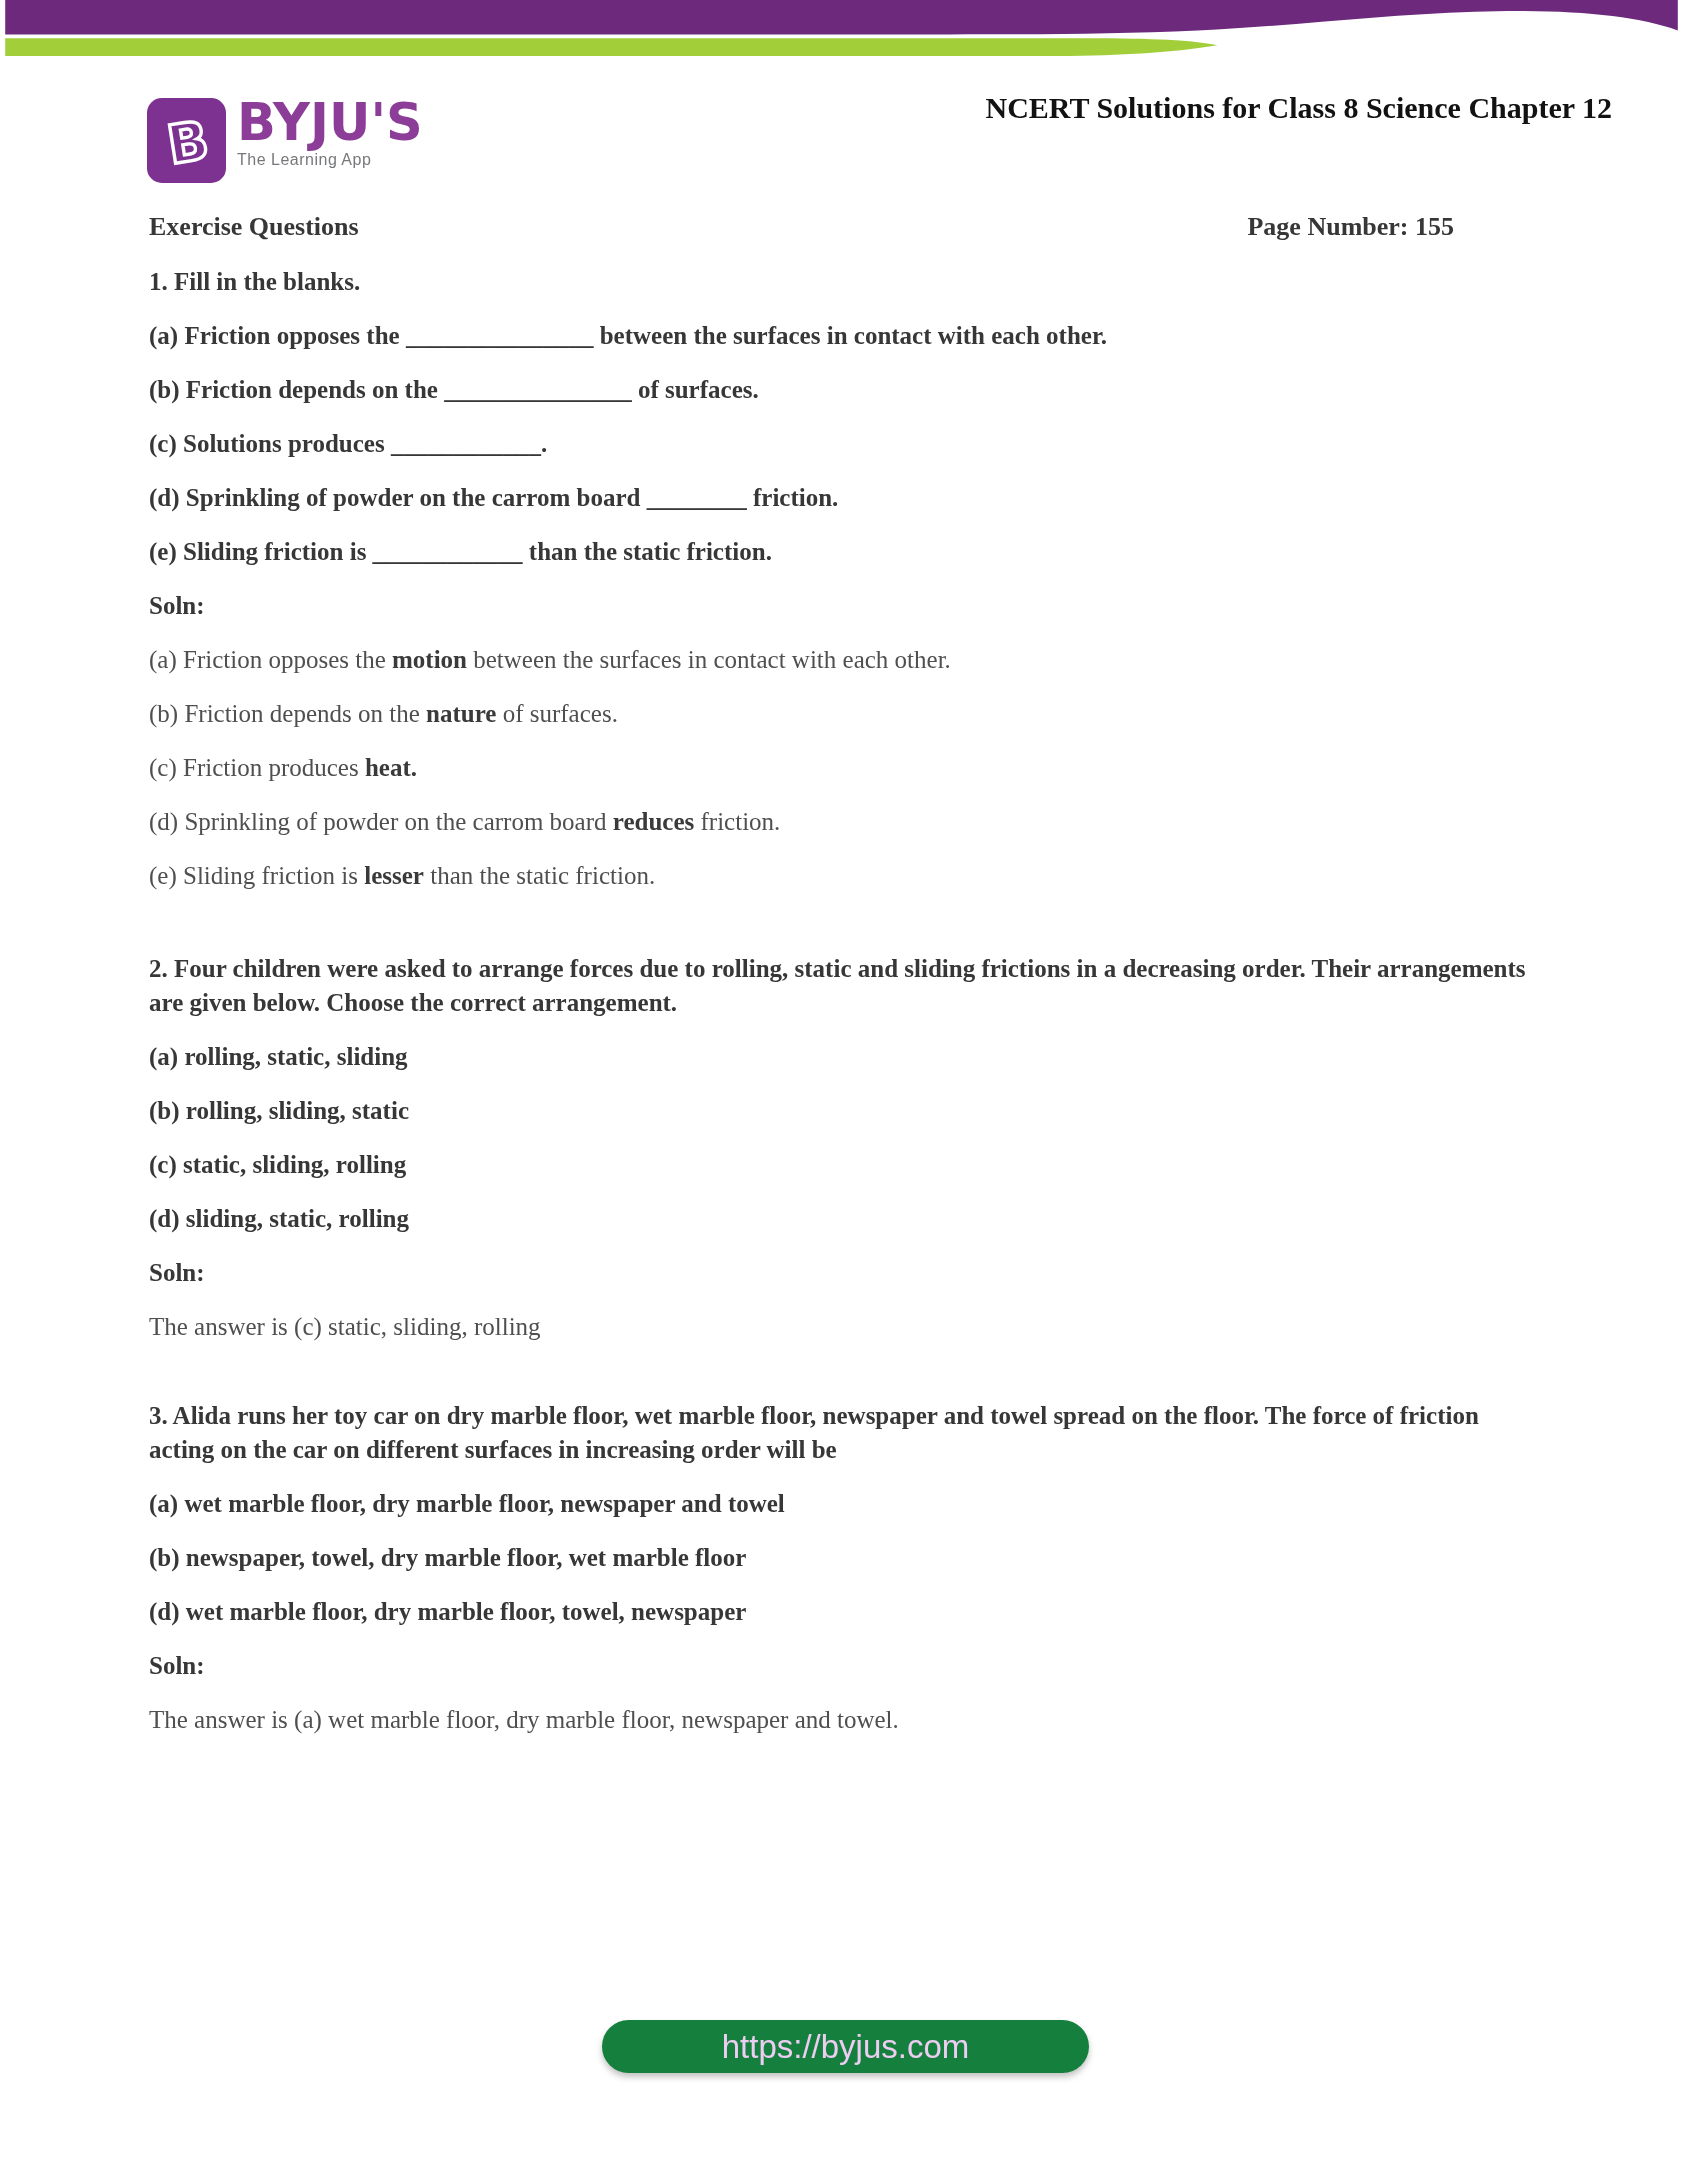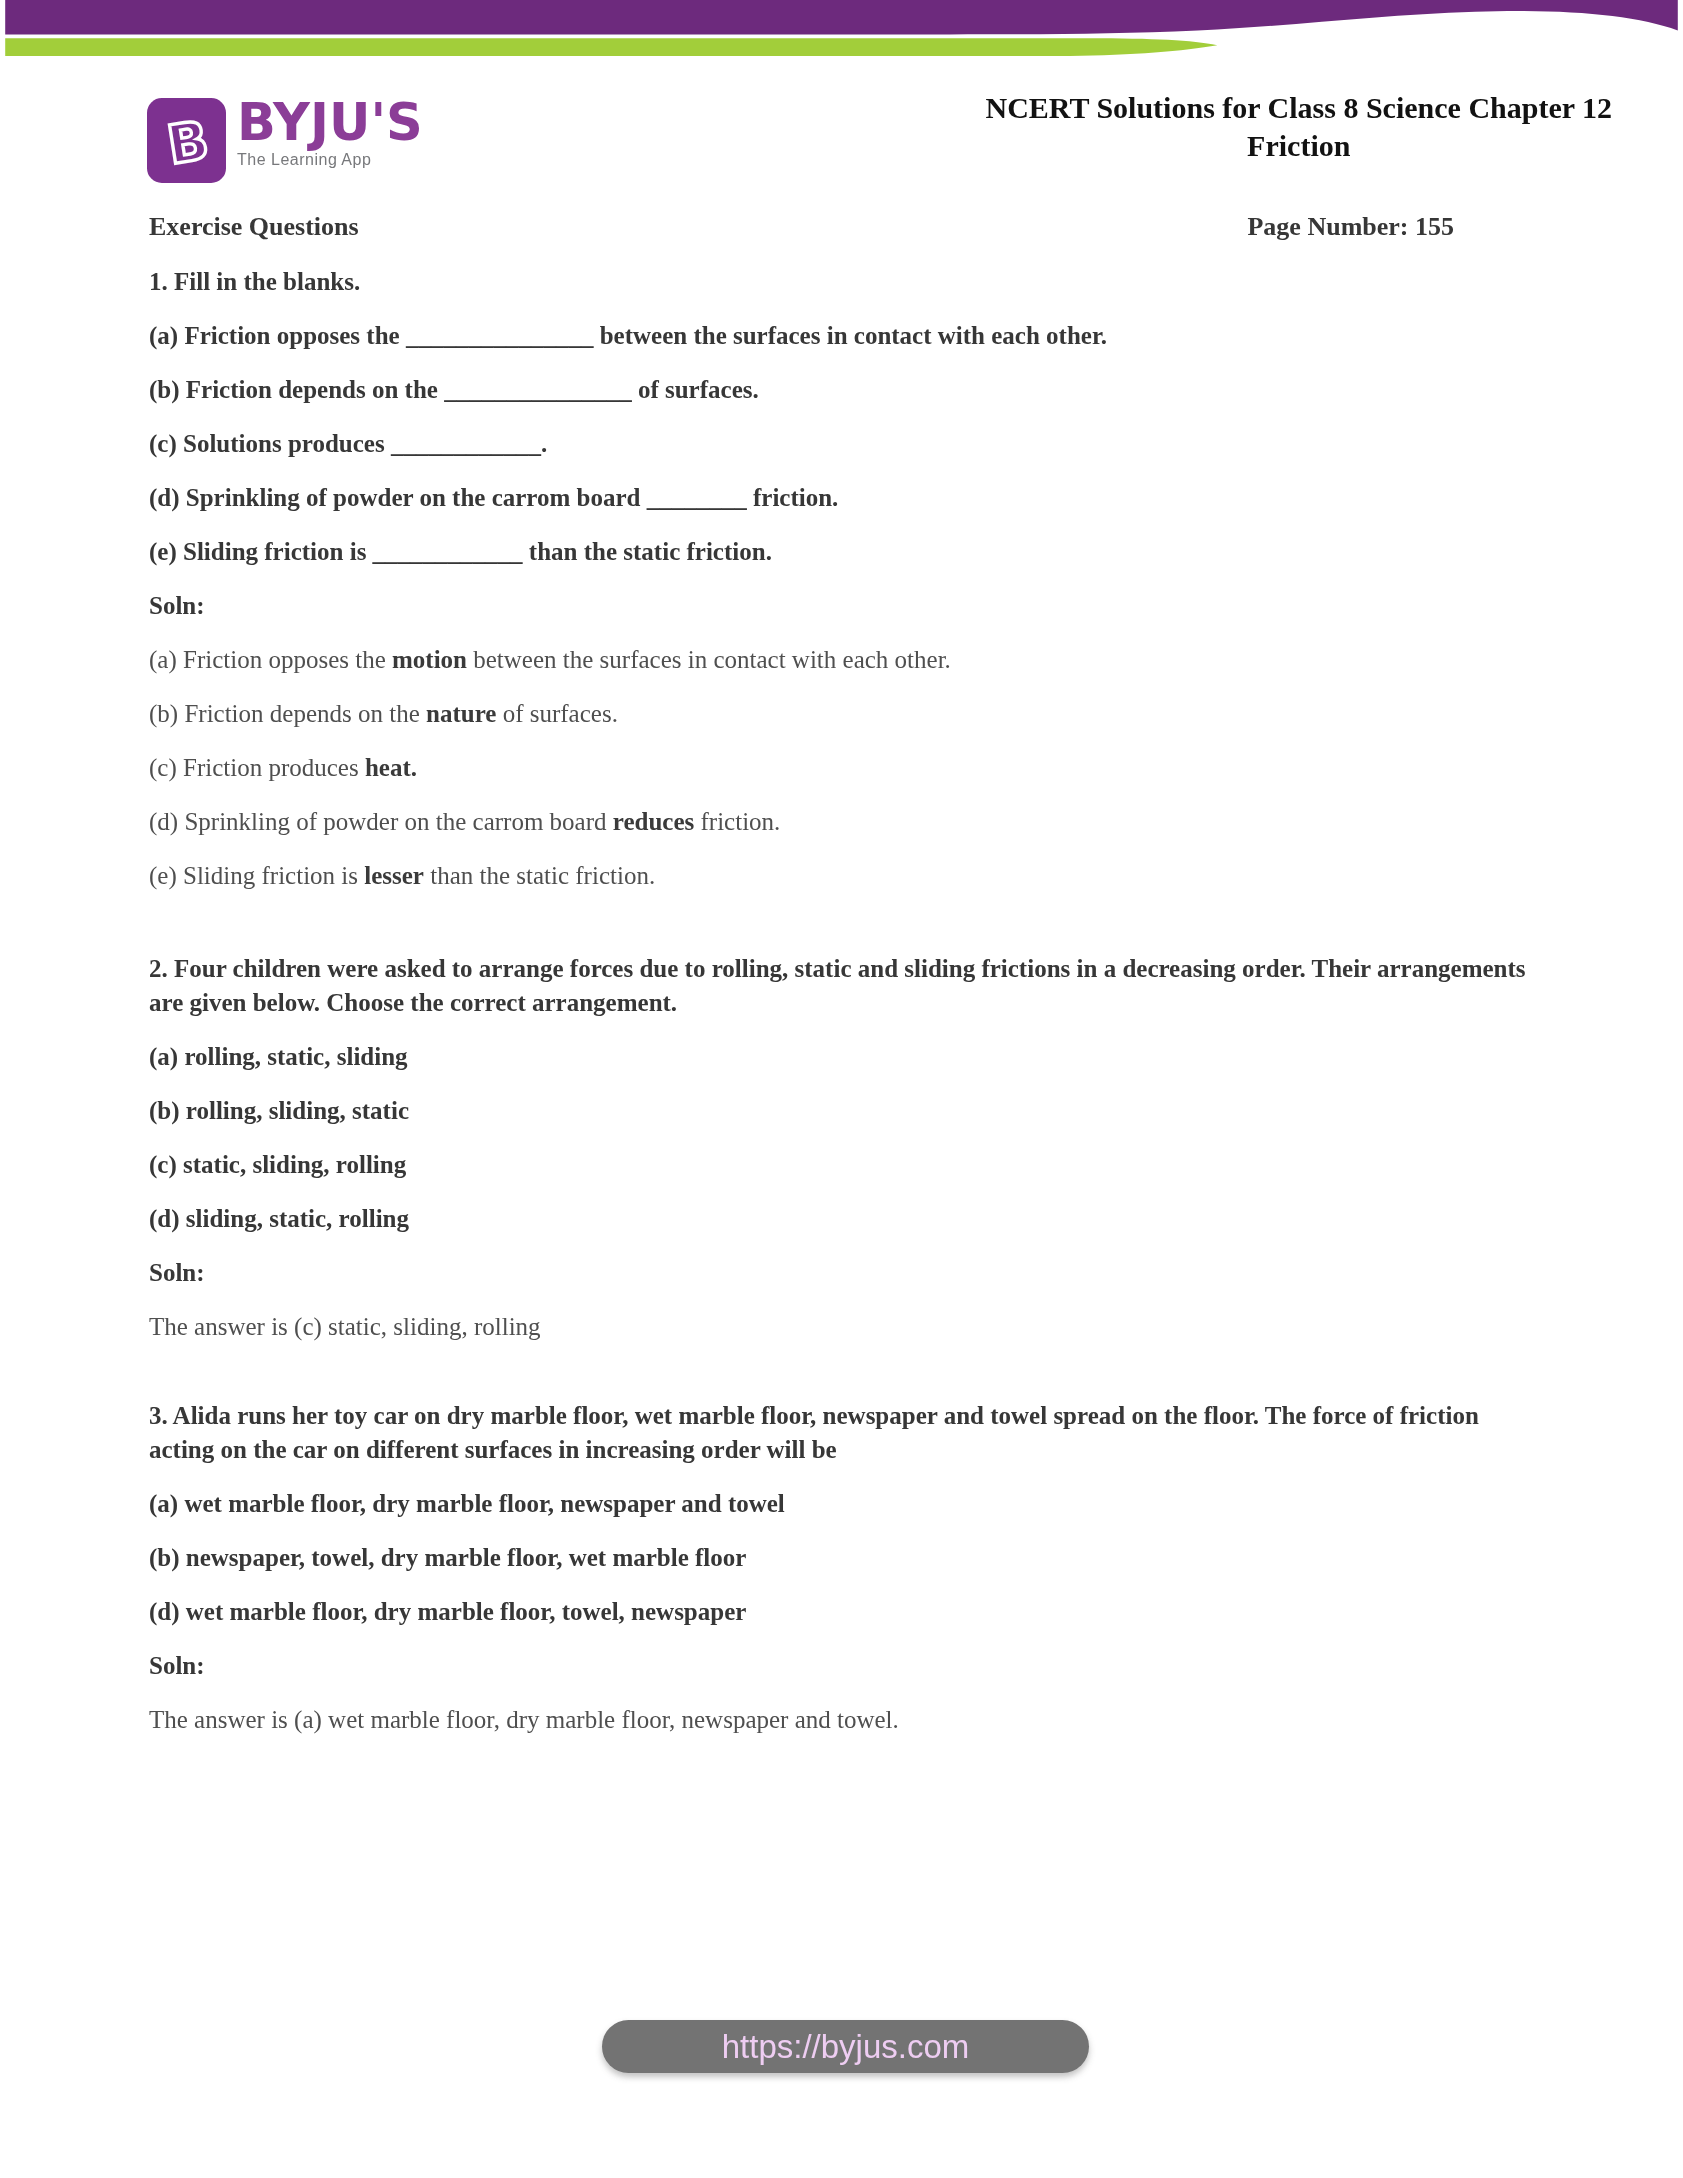--- a/index.html
+++ b/index.html
@@ -41,21 +41,21 @@
   main p { margin:8px 0 20px 0; }
   .qhead, .qitem, .opt, .soln-label { font-weight:bold; color:#373737; }
   .soln-line, .answer { color:#4f4f4f; }
   .soln-line b { color:#3a3a3a; }
   .gap-q2 { margin-top:59px !important; }
   .gap-q3 { margin-top:55px !important; }
 
   
   .footer-pill {
     position:absolute; top:2020px; left:602px; width:487px; height:53px;
-    background:#737373; border-radius:29px;
+    background:#15803d; border-radius:29px;
     display:flex; align-items:center; justify-content:center;
     box-shadow:0 4px 6px rgba(80,80,80,0.35);
     text-decoration:none; cursor:pointer;
   }
   .footer-pill span {
     font-family:"Liberation Sans", sans-serif; font-size:33px; color:#eecdf2;
   }
 </style>
 </head>
 <body>
@@ -75,21 +75,20 @@
       </g>
     </svg>
     <div class="logo-textcol">
       <div class="logo-word">BYJU'S</div>
       <div class="logo-tag">The Learning App</div>
     </div>
   </div>
 
   <div class="doc-title">
     <div>NCERT Solutions for Class 8 Science Chapter 12</div>
-    <div>Friction</div>
   </div>
 
   <div class="meta-row">
     <span>Exercise Questions</span>
     <span>Page Number: 155</span>
   </div>
 
   <main>
 
     <p class="qhead">1. Fill in the blanks.</p>

